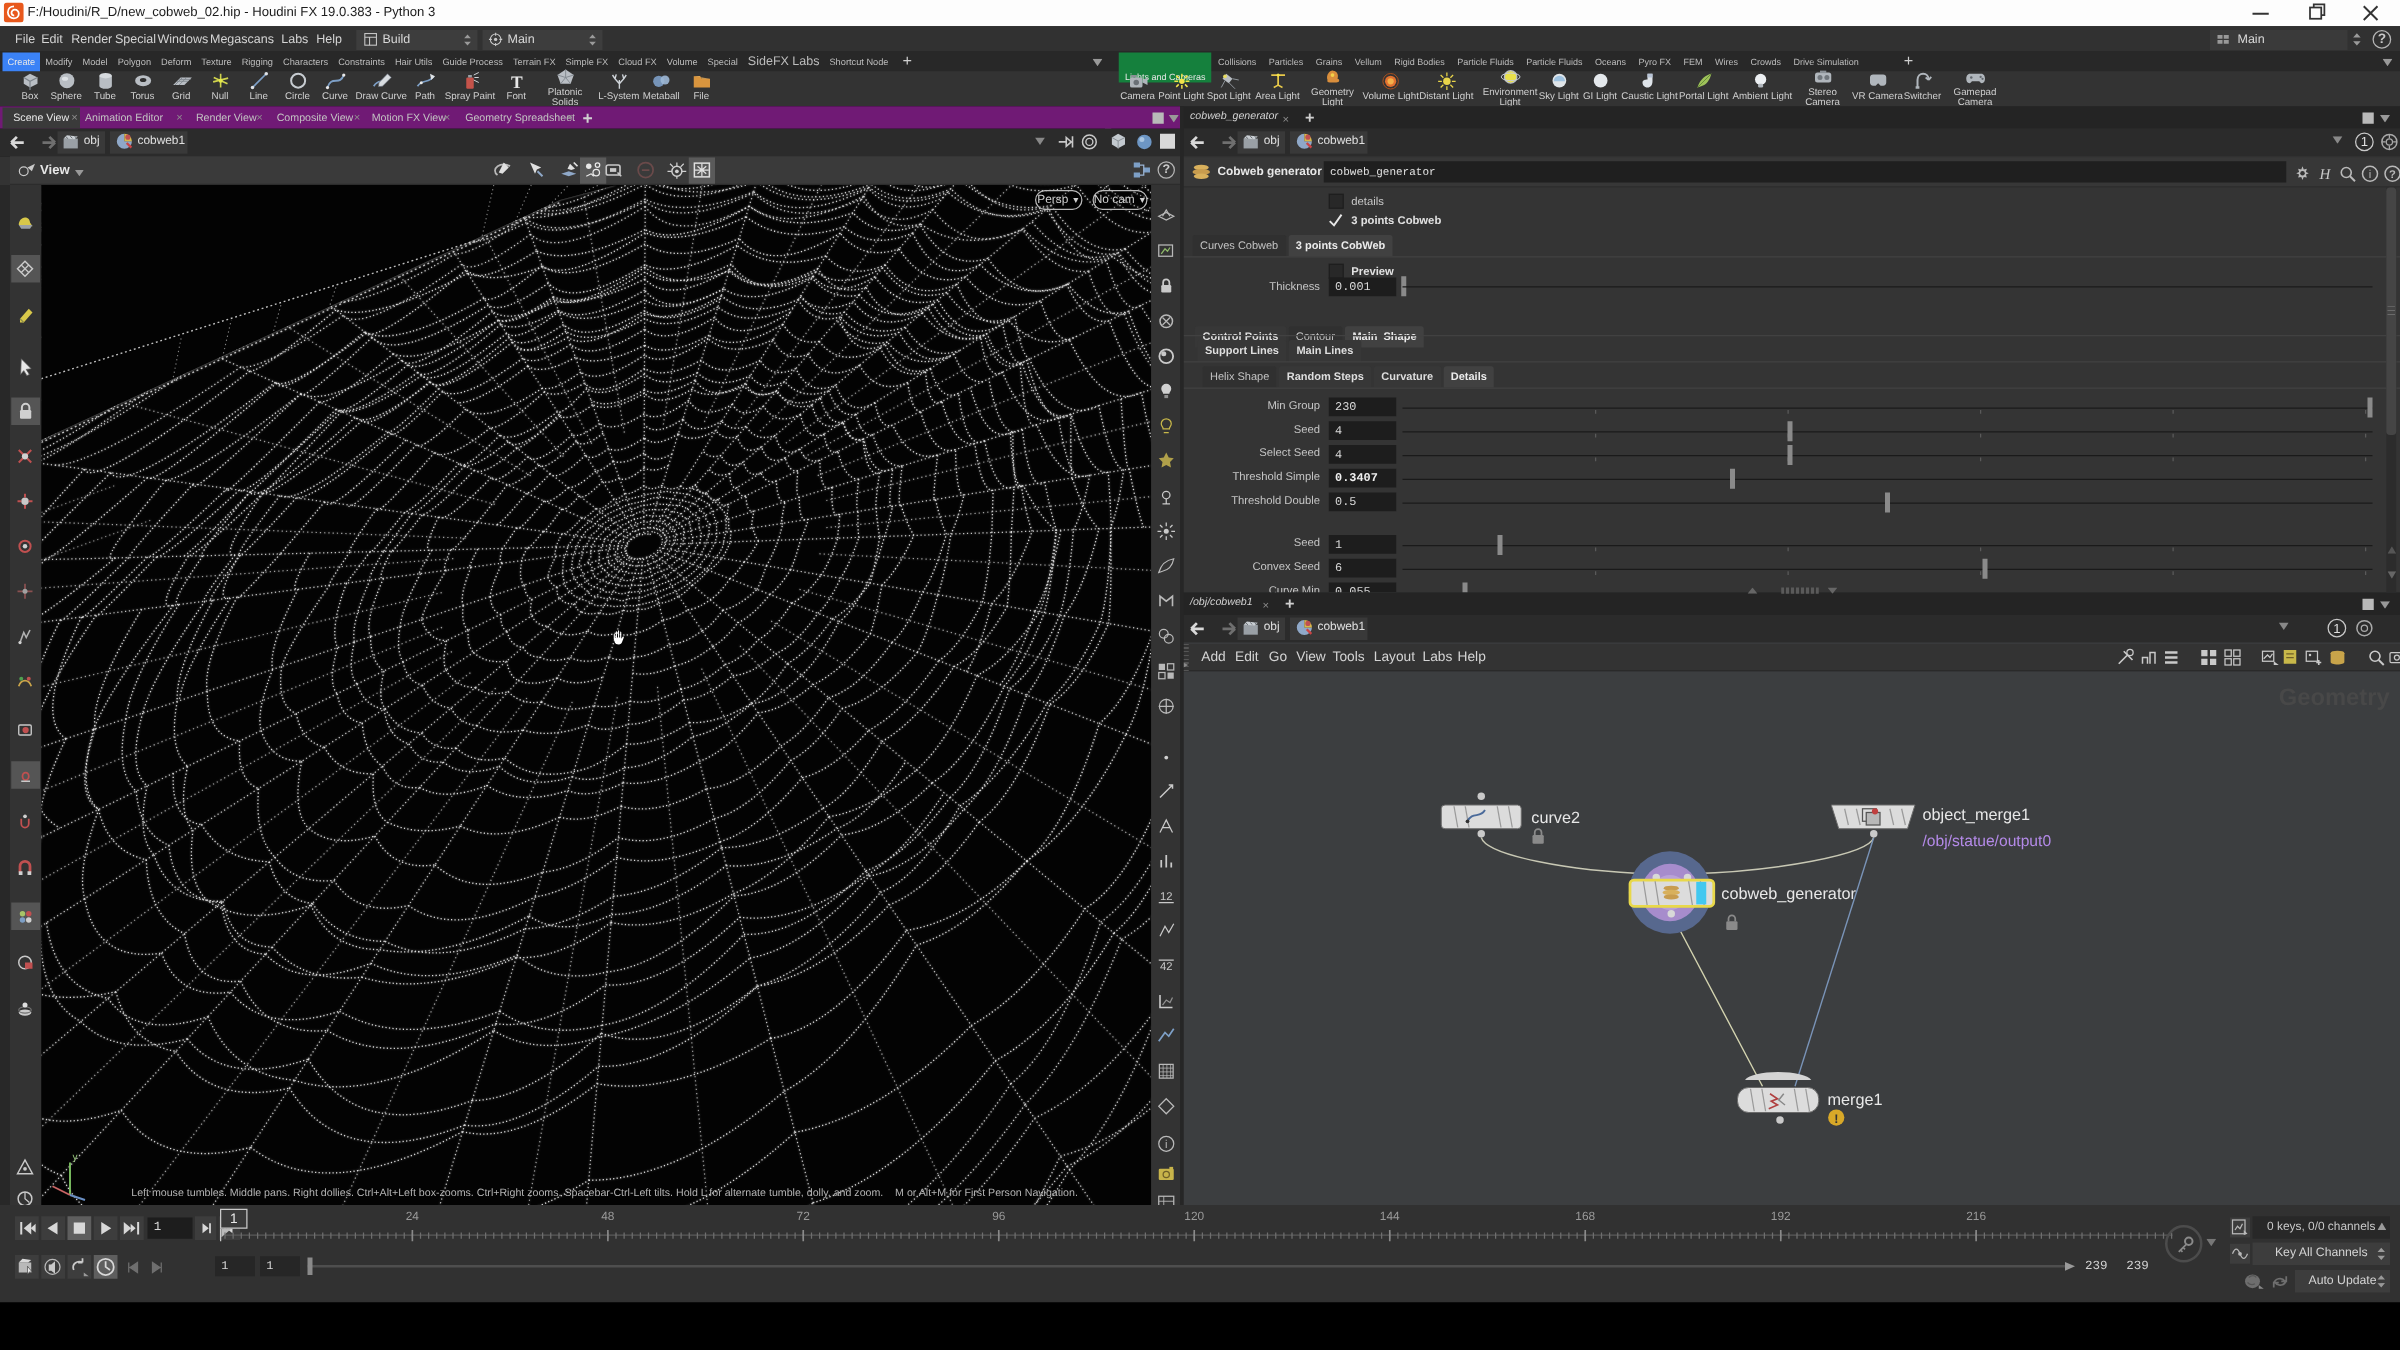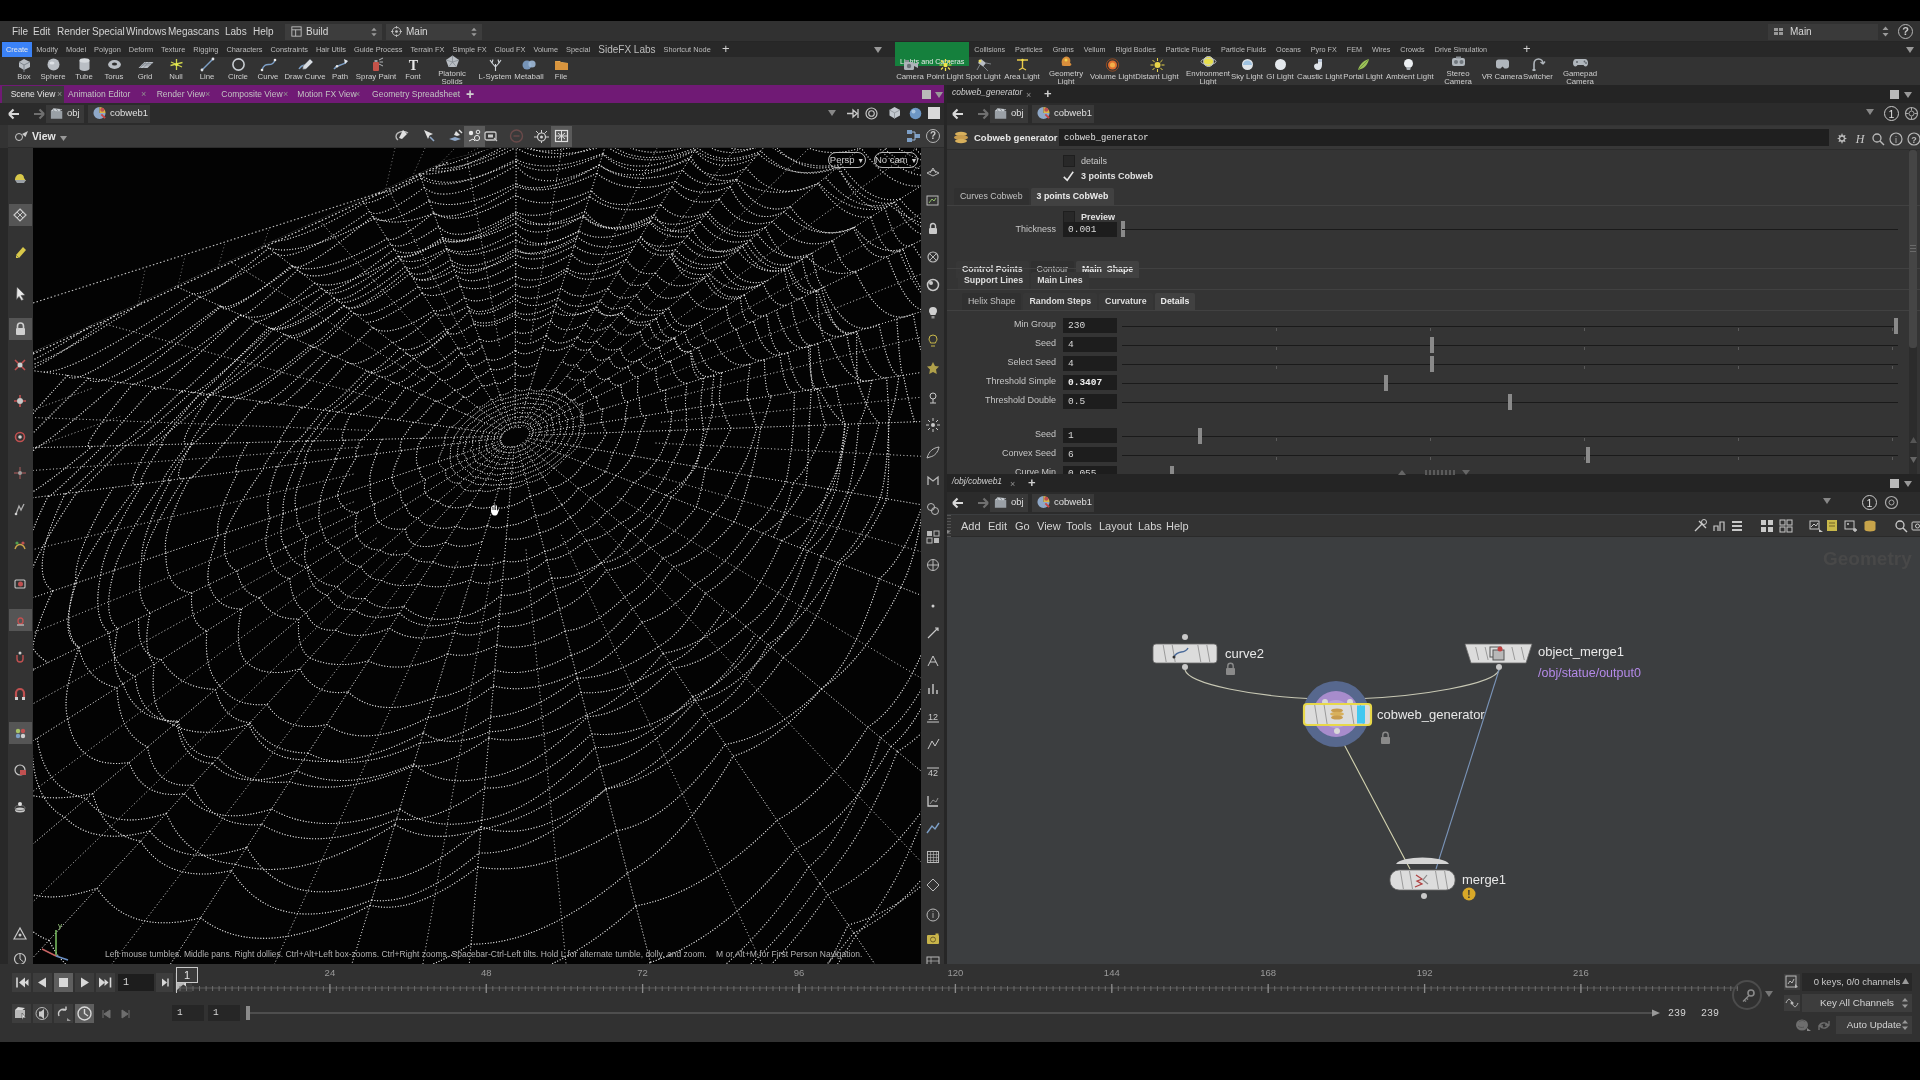--- a/index.html
+++ b/index.html
@@ -12,20 +12,33 @@
 .pill{border:1px solid #b9b9b9;border-radius:8px;color:#cfcfcf;font-size:9.5px;line-height:13px;background:rgba(0,0,0,.25);white-space:nowrap}
 .fld{background:#1d1d1d;color:#d8d8d8;font-family:"Liberation Mono",monospace;font-size:9.5px;line-height:15px;padding-left:5px}
 .lbl{color:#c6c6c6;font-size:9px;text-align:right;white-space:nowrap}
 .ftab{display:inline-block;padding:0 6px;font-size:8.8px;line-height:17px;background:#303030;color:#c3c3c3;border-radius:2px 2px 0 0;margin-right:2px;white-space:nowrap}
 .ftab.on{background:#414141;color:#ececec;font-weight:bold}
 .ftab.bold{font-weight:bold;color:#dedede;background:#373737}
 .menu{color:#d4d4d4;font-size:10px}
 </style></head><body>
 <div id="root">
 
+<div class="a" style="left:0;top:0;width:1920px;height:21px;background:#fdfdfd">
+ <svg class="a" style="left:3px;top:2px" width="16" height="16" viewBox="0 0 17 17">
+  <rect x="0" y="0" width="17" height="17" rx="3" fill="#e8581c"></rect>
+  <path d="M8.7 3.2c-3 0-5.2 2.2-5.2 5.1 0 2.9 2.2 5.1 5.1 5.1 2.3 0 4.2-1.5 4.2-3.9 0-2-1.5-3.4-3.4-3.4-1.6 0-2.8 1.1-2.8 2.7 0 1.3 1 2.3 2.3 2.3" fill="none" stroke="#fff" stroke-width="1.5"></path>
+ </svg>
+ <div class="a nw" style="left:22px;top:4px;font-size:10.5px;color:#1c1c1c">F:/Houdini/R_D/new_cobweb_02.hip - Houdini FX 19.0.383 - Python 3</div>
+ <svg class="a" style="left:1798px;top:0" width="120" height="21" viewBox="0 0 120 21">
+  <path d="M4 11h13" stroke="#333" stroke-width="1.6"></path>
+  <rect x="50" y="6" width="9" height="9" fill="none" stroke="#333" stroke-width="1.4"></rect>
+  <path d="M53 6v-2.5h8.5v8.5h-2.5" fill="none" stroke="#333" stroke-width="1.4"></path>
+  <path d="M93 5l11 11M104 5l-11 11" stroke="#333" stroke-width="1.6"></path>
+ </svg>
+</div>
 <div class="a" style="left:0;top:21px;width:1920px;height:21px;background:#313131;border-bottom:1px solid #262626">
       <div class="a menu" style="left:12px;top:5px">File</div>
       <div class="a menu" style="left:33px;top:5px">Edit</div>
       <div class="a menu" style="left:57px;top:5px">Render</div>
       <div class="a menu" style="left:92px;top:5px">Special</div>
       <div class="a menu" style="left:126px;top:5px">Windows</div>
       <div class="a menu" style="left:168px;top:5px">Megascans</div>
       <div class="a menu" style="left:225px;top:5px">Labs</div>
       <div class="a menu" style="left:253px;top:5px">Help</div>
       <div class="a" style="left:285px;top:3px;width:97px;height:16px;background:#3d3d3d">

